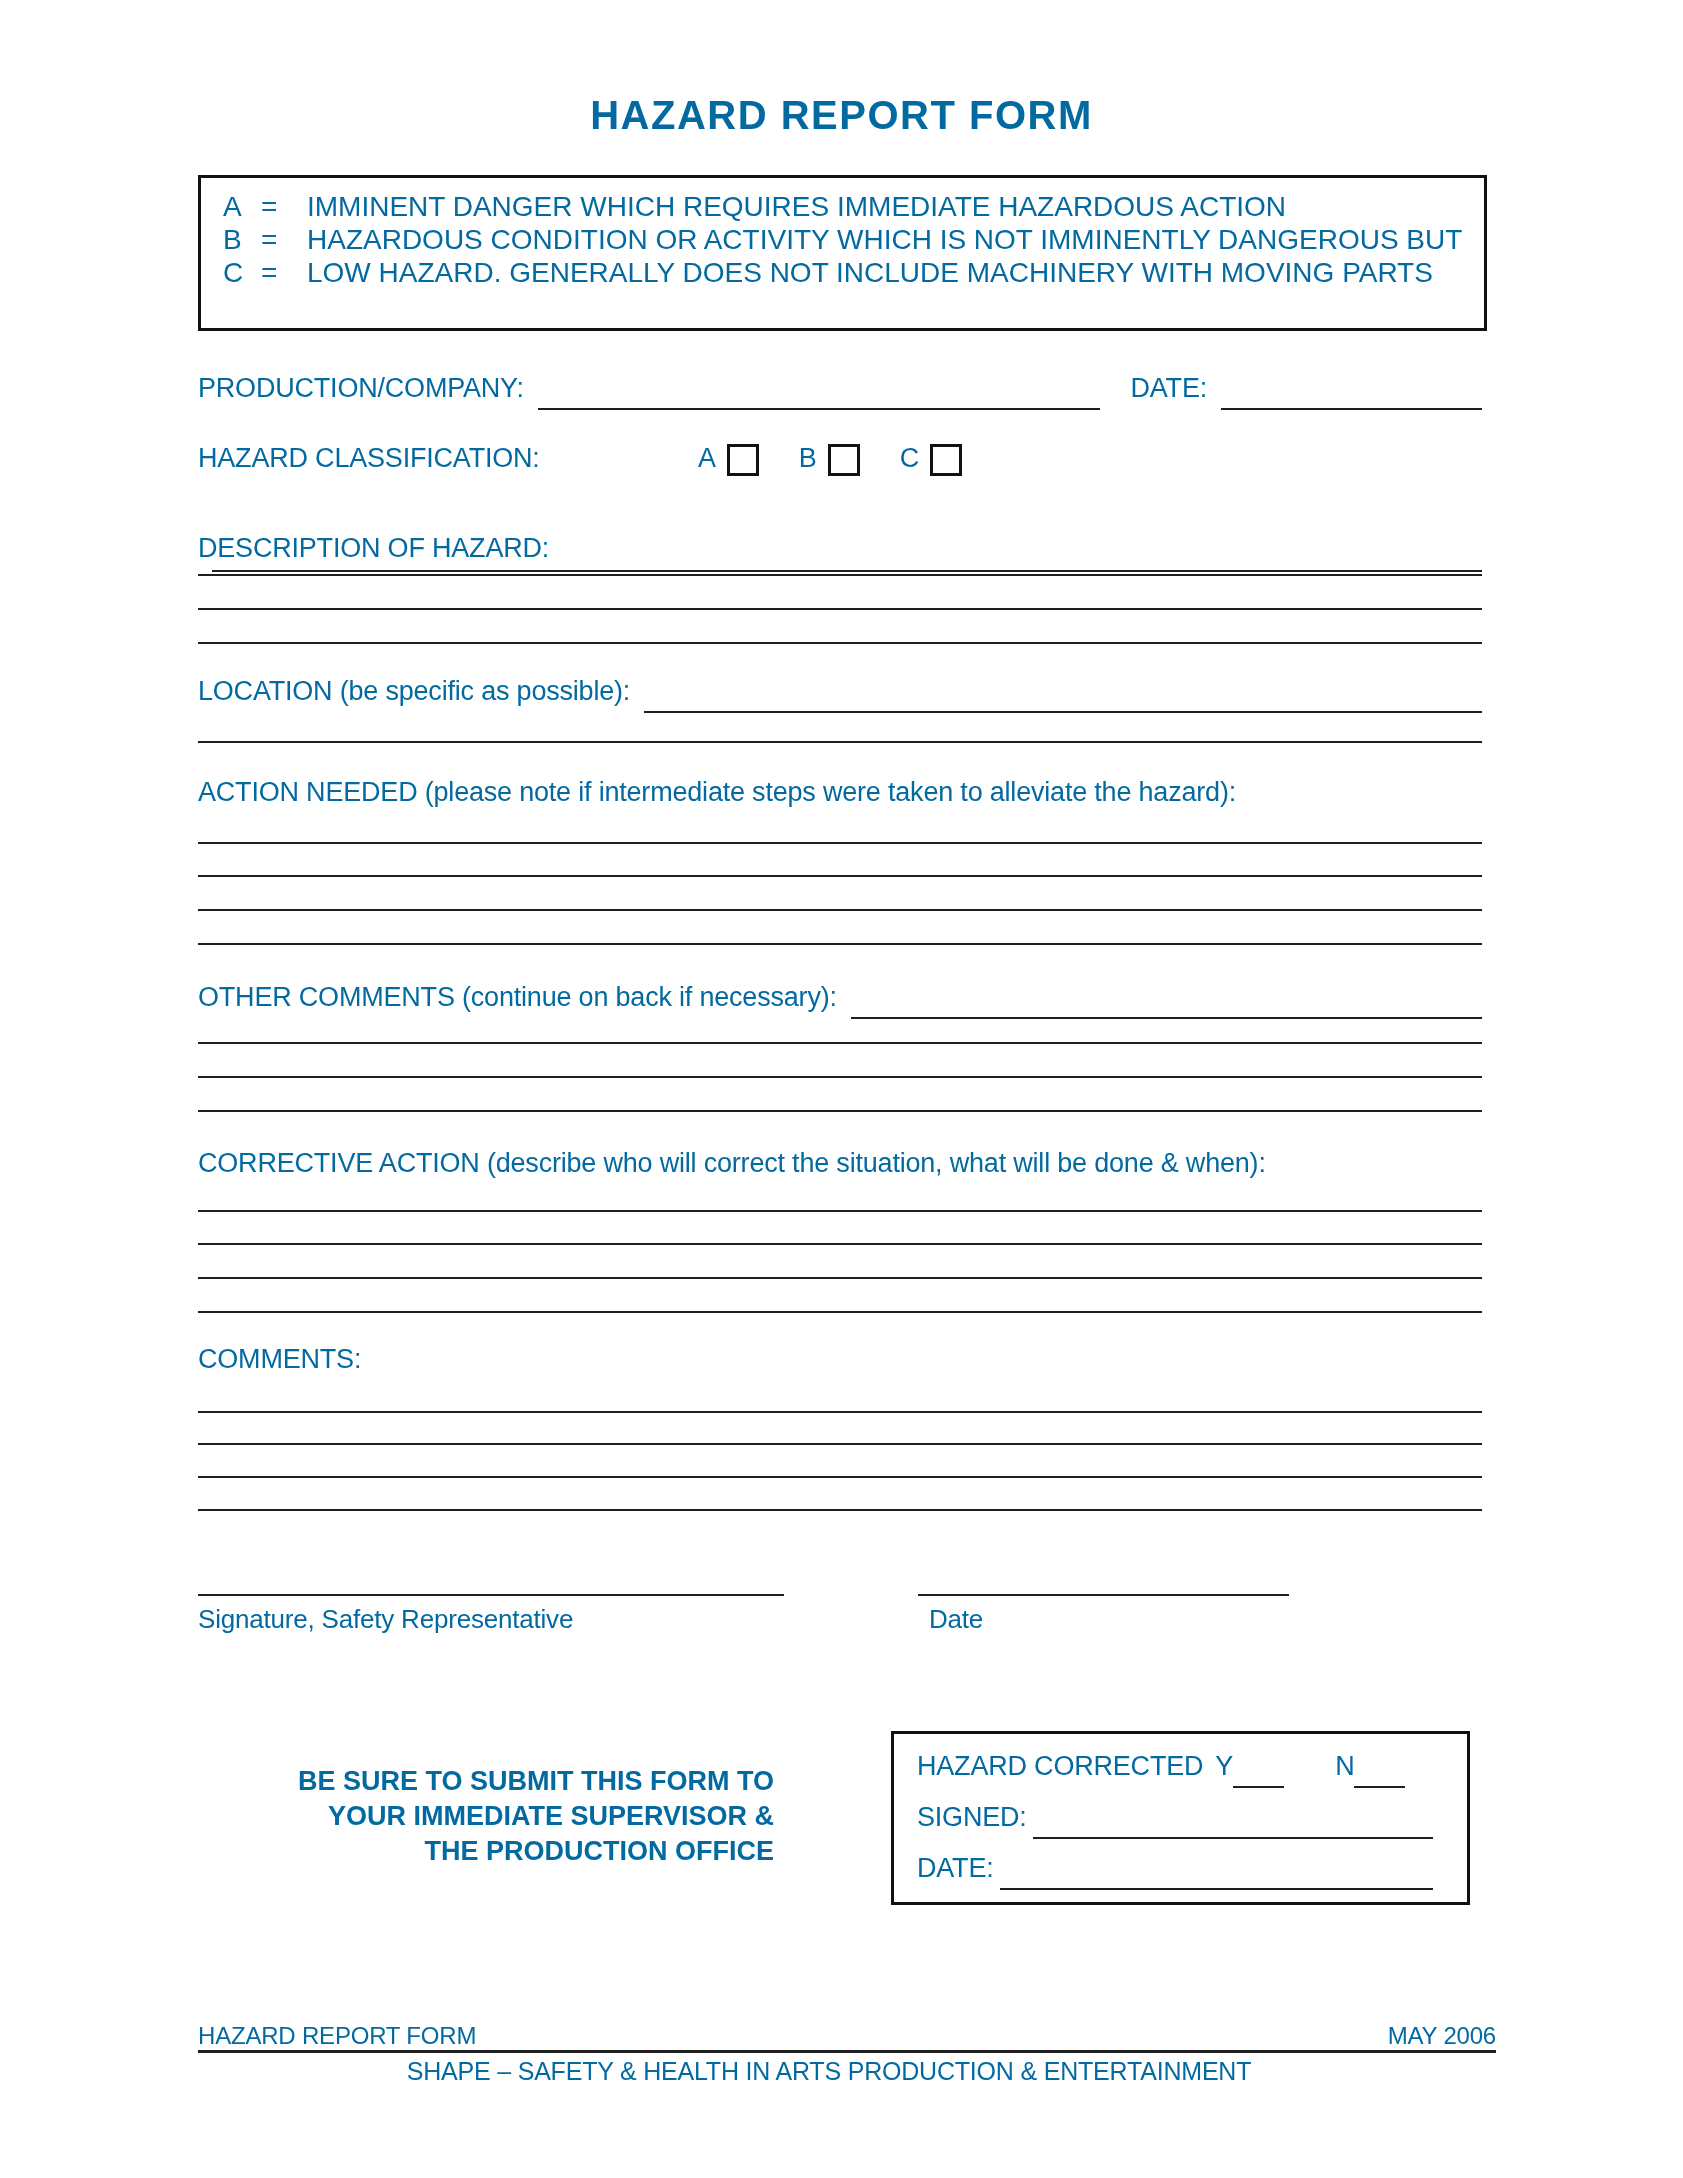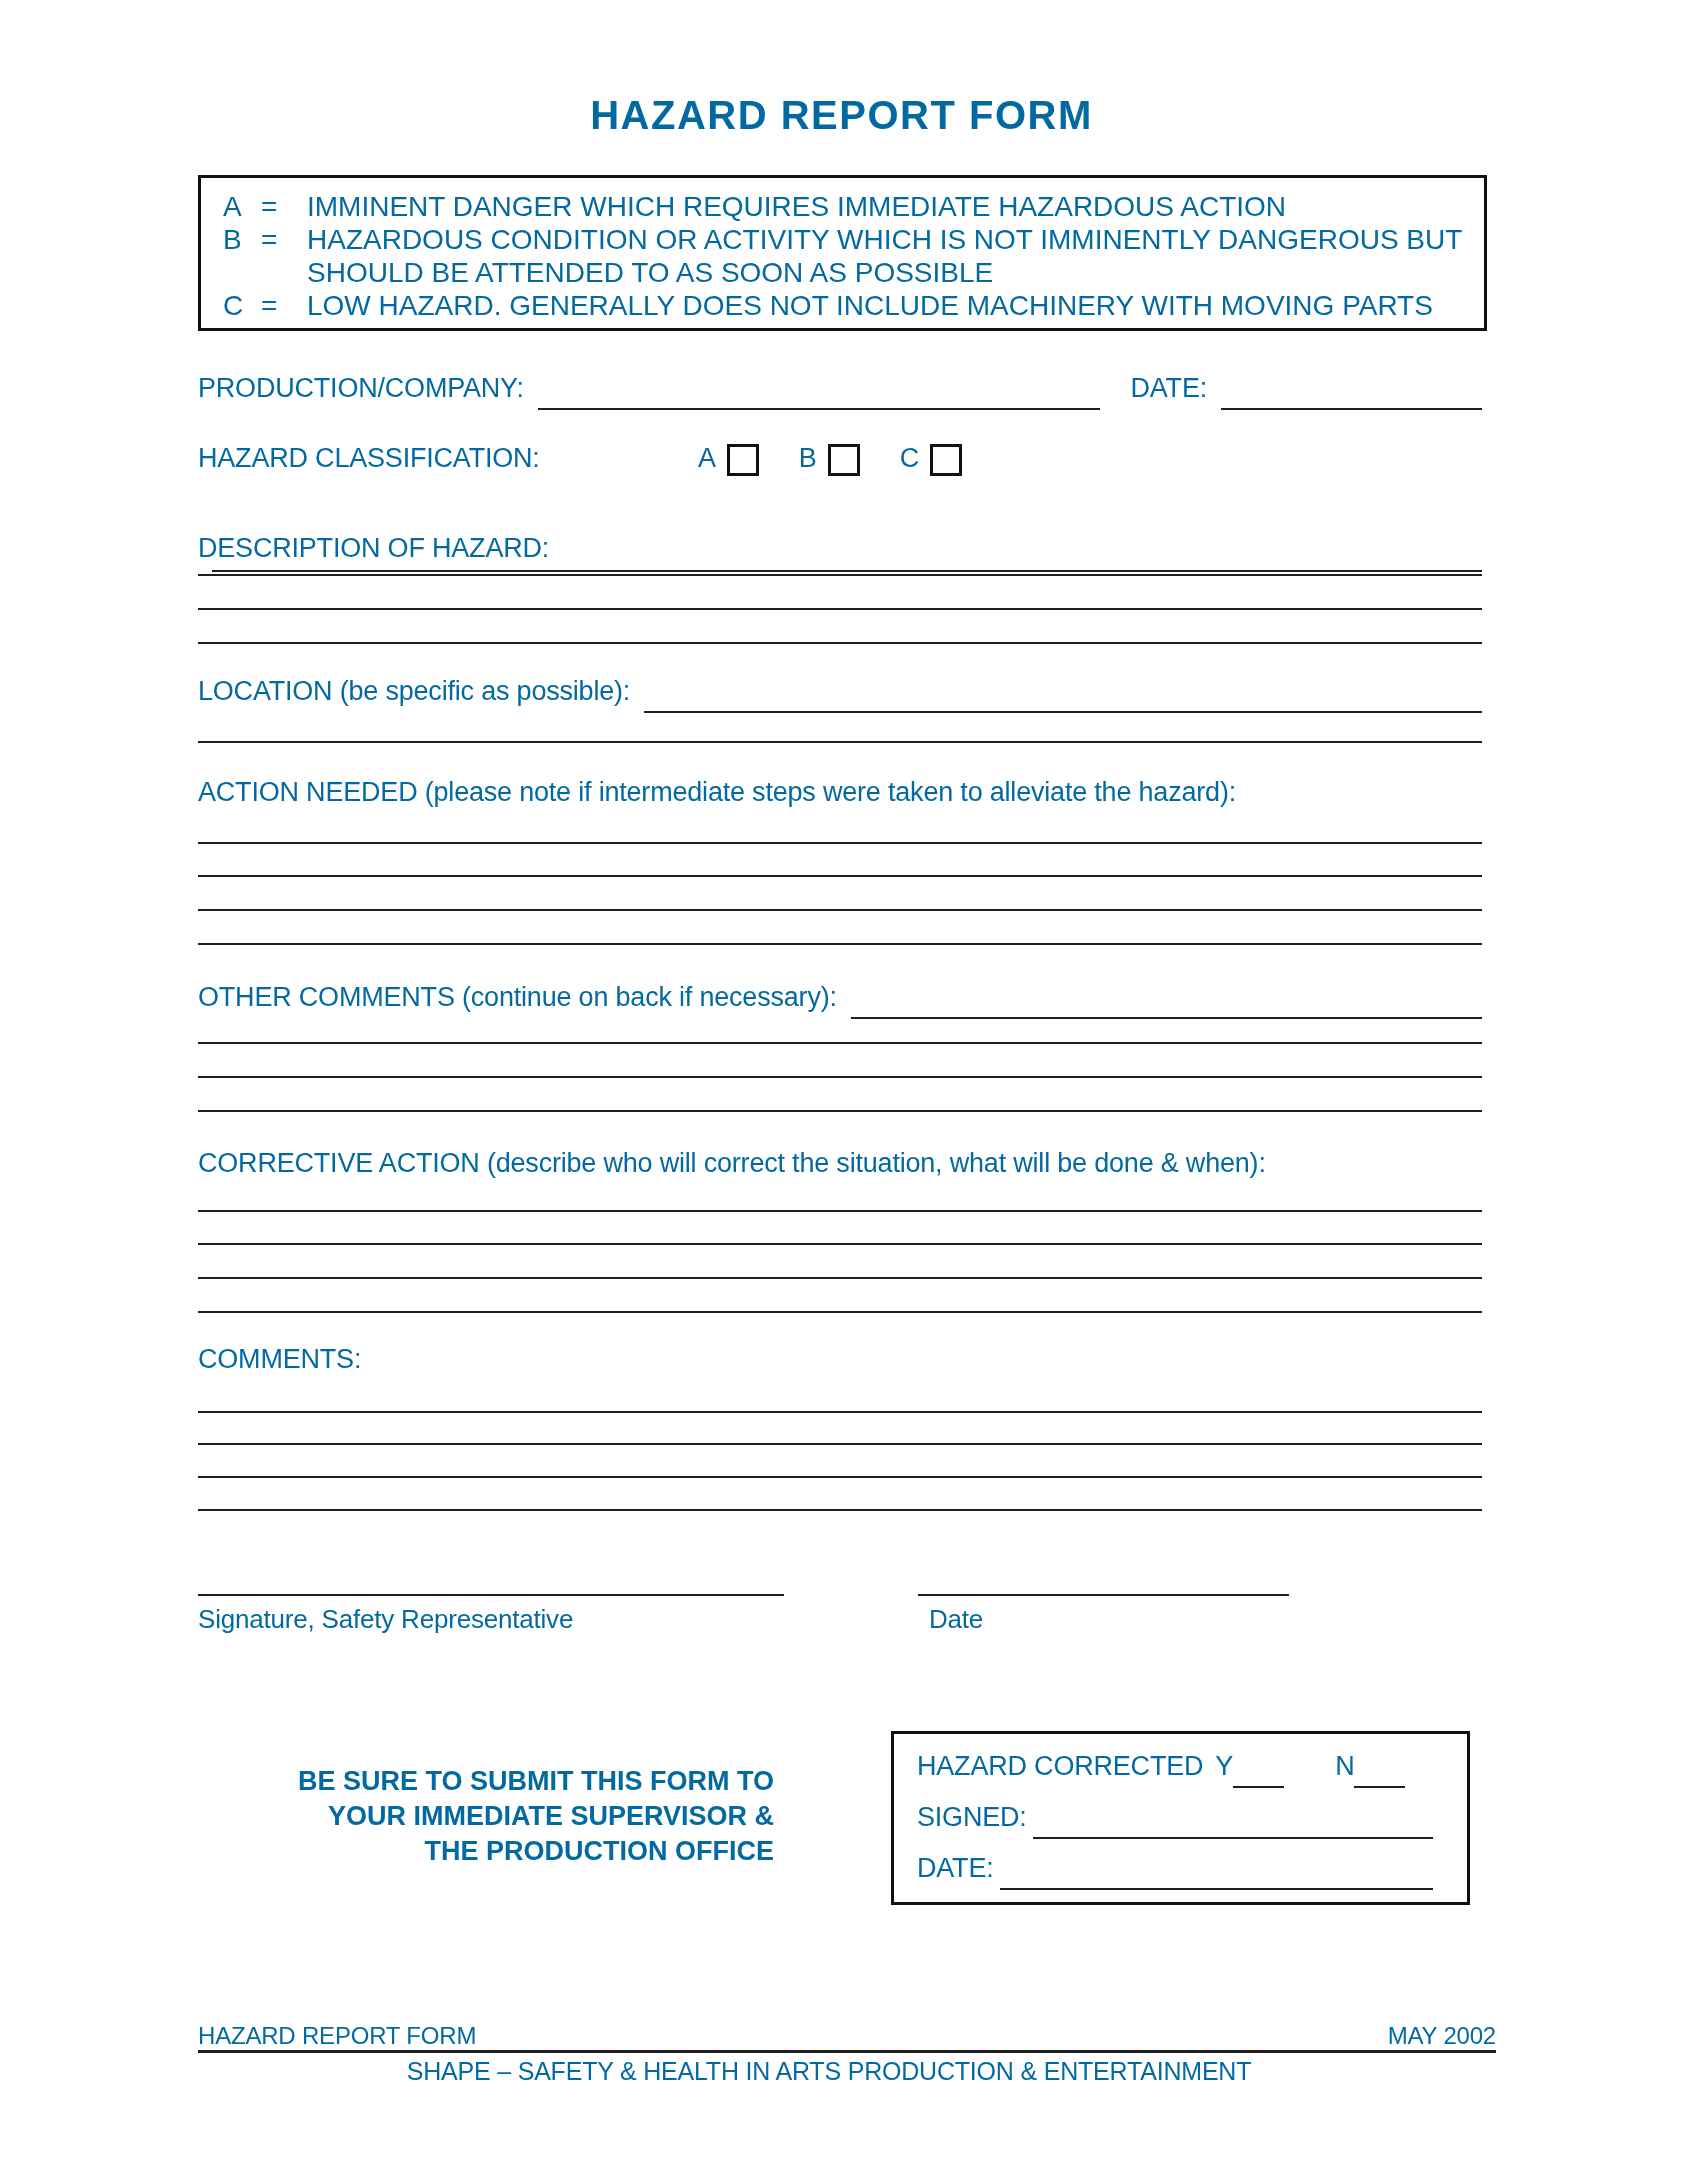--- a/index.html
+++ b/index.html
@@ -141,21 +141,20 @@
       <span class="legend-eq">=</span>
       <div class="legend-text">
         <div>IMMINENT DANGER WHICH REQUIRES IMMEDIATE HAZARDOUS ACTION</div>
       </div>
     </div>
     <div class="legend-row">
       <span class="legend-code">B</span>
       <span class="legend-eq">=</span>
       <div class="legend-text">
         <div>HAZARDOUS CONDITION OR ACTIVITY WHICH IS NOT IMMINENTLY DANGEROUS BUT</div>
-        <div>SHOULD BE ATTENDED TO AS SOON AS POSSIBLE</div>
       </div>
     </div>
     <div class="legend-row">
       <span class="legend-code">C</span>
       <span class="legend-eq">=</span>
       <div class="legend-text">
         <div>LOW HAZARD. GENERALLY DOES NOT INCLUDE MACHINERY WITH MOVING PARTS</div>
       </div>
     </div>
   </div>
@@ -252,18 +251,18 @@
       <span>SIGNED:</span>
       <span class="fill-line" style="margin-left:6px;"></span>
     </div>
     <div class="cb-row">
       <span>DATE:</span>
       <span class="fill-line" style="margin-left:6px;"></span>
     </div>
   </div>
 
   <div class="footer-left">HAZARD REPORT FORM</div>
-  <div class="footer-right">MAY 2002</div>
+  <div class="footer-right">MAY 2006</div>
   <div class="footer-rule"></div>
   <div class="footer-org">SHAPE – SAFETY &amp; HEALTH IN ARTS PRODUCTION &amp; ENTERTAINMENT</div>
 
 </div>
 
 
 </body></html>

